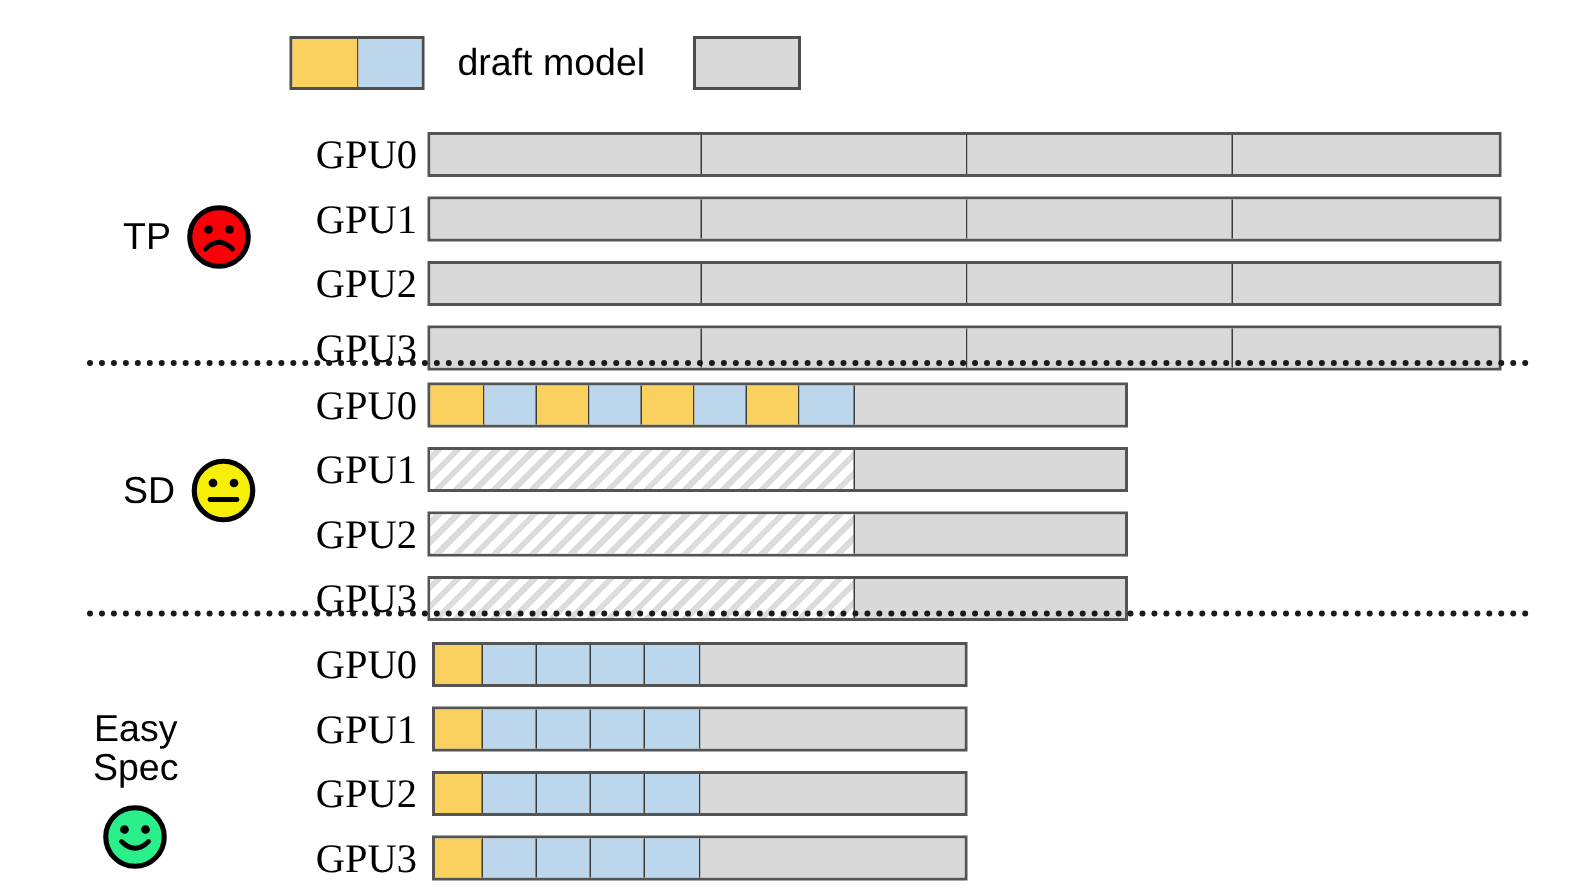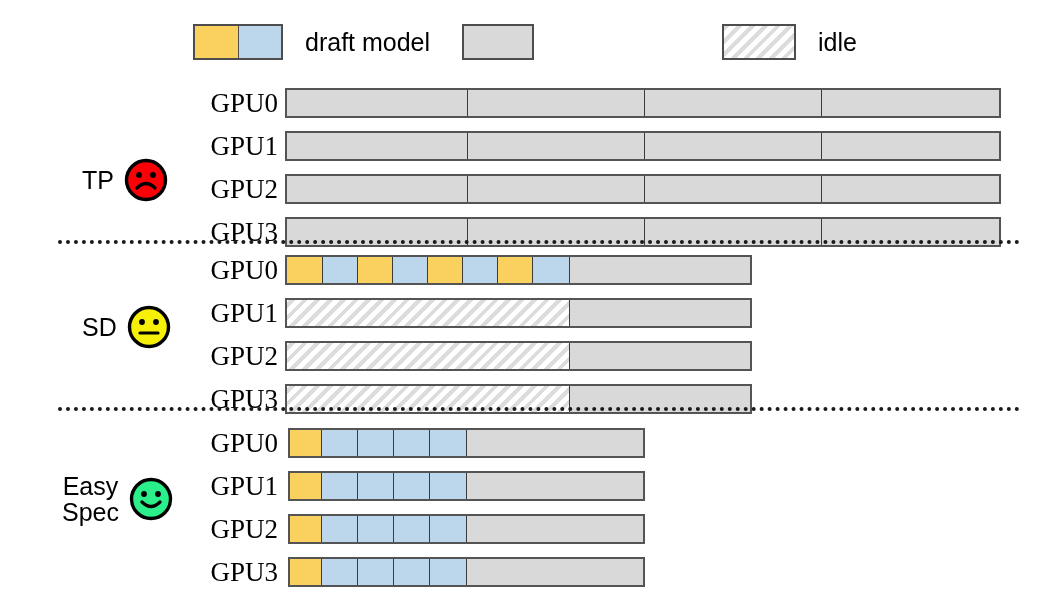--- a/index.html
+++ b/index.html
@@ -132,31 +132,25 @@
         <div class="half left" style="background: rgb(250, 208, 94);"></div>
         <div class="half" style="background: rgb(188, 215, 236);"></div>
       </div>
       <div class="legend-label">draft model</div>
     </div>
     <div class="legend-entry" style="left: 462px; top: 24px;">
       <div class="swatch" style="width: 72px; height: 36px;">
         <div class="half" style="flex: 1 1 100%; background: rgb(217, 217, 217);"></div>
       </div>
     </div>
-    <div class="legend-entry" style="left: 722px; top: 24px;">
-      <div class="swatch" style="width: 74px; height: 36px;">
-        <div class="half hatch" style="flex: 1 1 100%;"></div>
-      </div>
-      <div class="legend-label">idle</div>
-    </div>
   </div>
 
 <div id="groups">
     <div class="group" style="top: 0px;">
-      <div class="group-tag" style="left: 82px; top: 136px; margin-top: 22px;">
+      <div class="group-tag" style="left: 82px; top: 136px;">
         <div class="group-name">TP</div>
         <div class="face"><svg viewBox="0 0 44 44" width="44" height="44">
             <circle cx="22" cy="22" r="19.5" fill="#fb0007" stroke="#000" stroke-width="3.4"></circle>
             <circle cx="15" cy="17" r="2.9" fill="#000"></circle>
             <circle cx="29" cy="17" r="2.9" fill="#000"></circle>
             <path d="M13 30 Q22 21 31 30" stroke="#000" stroke-width="3.2" fill="none" stroke-linecap="round"></path>
           </svg></div>
       </div>
       <div class="row" style="top: 88px;">
         <div class="row-label">GPU0</div>
@@ -235,21 +229,21 @@
       </div>
       <div class="row" style="top: 384px;">
         <div class="row-label">GPU3</div>
         <div class="bar" style="left: 285px; border-color: rgb(84, 84, 84); width: 467px;">
           <div class="seg hatch" style="width: 283px; border-right-color: rgb(59, 59, 59);"></div>
           <div class="seg" style="width: 180px; background: rgb(217, 217, 217); border-right-color: rgb(59, 59, 59);"></div>
         </div>
       </div>
     </div>
     <div class="group" style="top: 0px;">
-      <div class="group-tag" style="left: 62px; top: 473px;">
+      <div class="group-tag" style="left: 62px; top: 473px; flex-direction: column;">
         <div class="group-name">Easy
 Spec</div>
         <div class="face"><svg viewBox="0 0 44 44" width="44" height="44">
             <circle cx="22" cy="22" r="19.5" fill="#2bef8b" stroke="#000" stroke-width="3.4"></circle>
             <circle cx="15" cy="17" r="2.9" fill="#000"></circle>
             <circle cx="29" cy="17" r="2.9" fill="#000"></circle>
             <path d="M13 25 Q22 34 31 25" stroke="#000" stroke-width="3.2" fill="none" stroke-linecap="round"></path>
           </svg></div>
       </div>
       <div class="row" style="top: 428px;">

